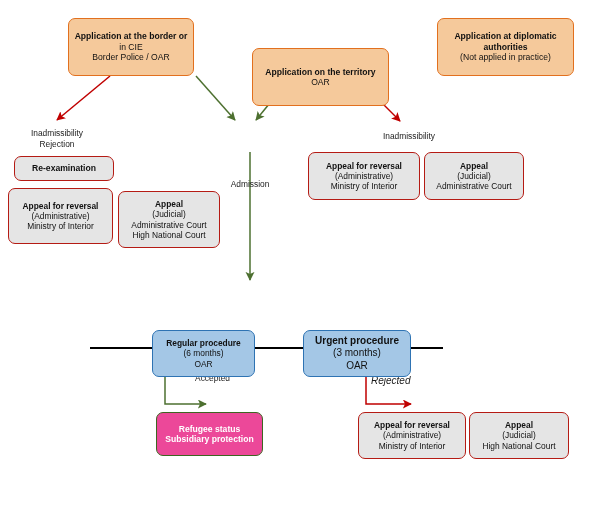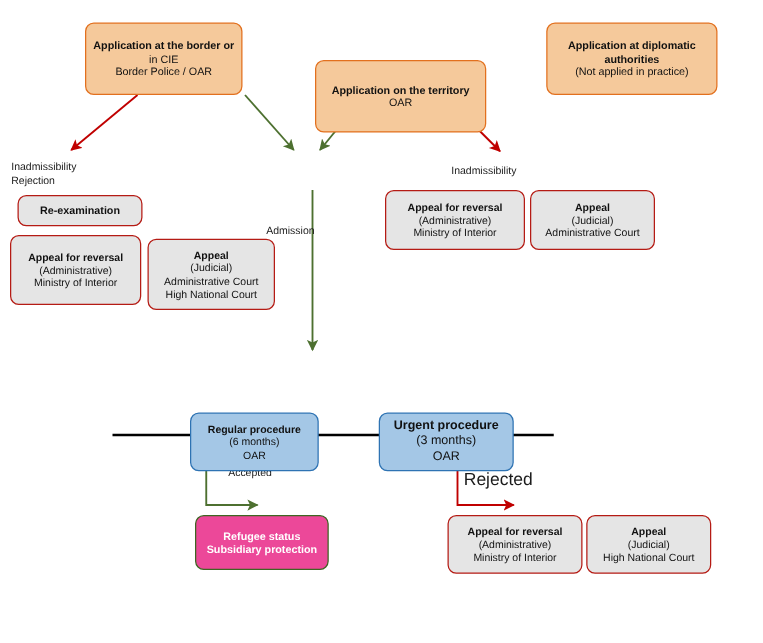--- a/index.html
+++ b/index.html
@@ -52,21 +52,21 @@
     margin-top: 48px;
   }
   .node-green {
     background: #ec4899;
     border: 1.6px solid #3d6522;
     color: #ffffff;
   }
   .edge-label {
     position: absolute;
     color: #1b1b1b;
-    text-align: left;
+    text-align: center;
     line-height: 1.25;
     white-space: pre-line;
   }
   .hline {
     position: absolute;
     background: #000000;
   }
 </style>
 </head>
 <body>
@@ -117,23 +117,23 @@
     <span class="l3">(Not applied in practice)</span>
   </div>
 
   <div class="edge-label" style="left:9px; top:128px; width:96px; font-size:8.4px;">Inadmissibility
 Rejection</div>
 
   <div class="edge-label" style="left:213px; top:132px; width:74px; font-size:8.4px;margin-top:47px;">Admission</div>
 
   <div class="edge-label" style="left:361px; top:131px; width:96px; font-size:8.4px;">Inadmissibility</div>
 
-  <div class="edge-label" style="left:170px; top:373px; width:60px; font-size:8.4px; text-align:center;">Accepted</div>
+  <div class="edge-label" style="left:170px; top:373px; width:60px; font-size:8.4px; text-align:right;">Accepted</div>
 
-  <div class="edge-label" style="left:371px; top:375px; width:60px; font-size:14px; text-align:left;">Rejected</div>
+  <div class="edge-label" style="left:371px; top:375px; width:60px; font-size:10px; text-align:left;font-style:italic;">Rejected</div>
 
   <div class="node node-red" style="left:14px; top:156px; width:100px; height:25px; font-size:8.6px;">
     <span class="l1">Re-examination</span>
   </div>
 
   <div class="node node-red" style="left:8px; top:188px; width:105px; height:56px; font-size:8.4px;">
     <span class="l1">Appeal for reversal</span>
     <span class="l2">(Administrative)</span>
     <span class="l3">Ministry of Interior</span>
   </div>

